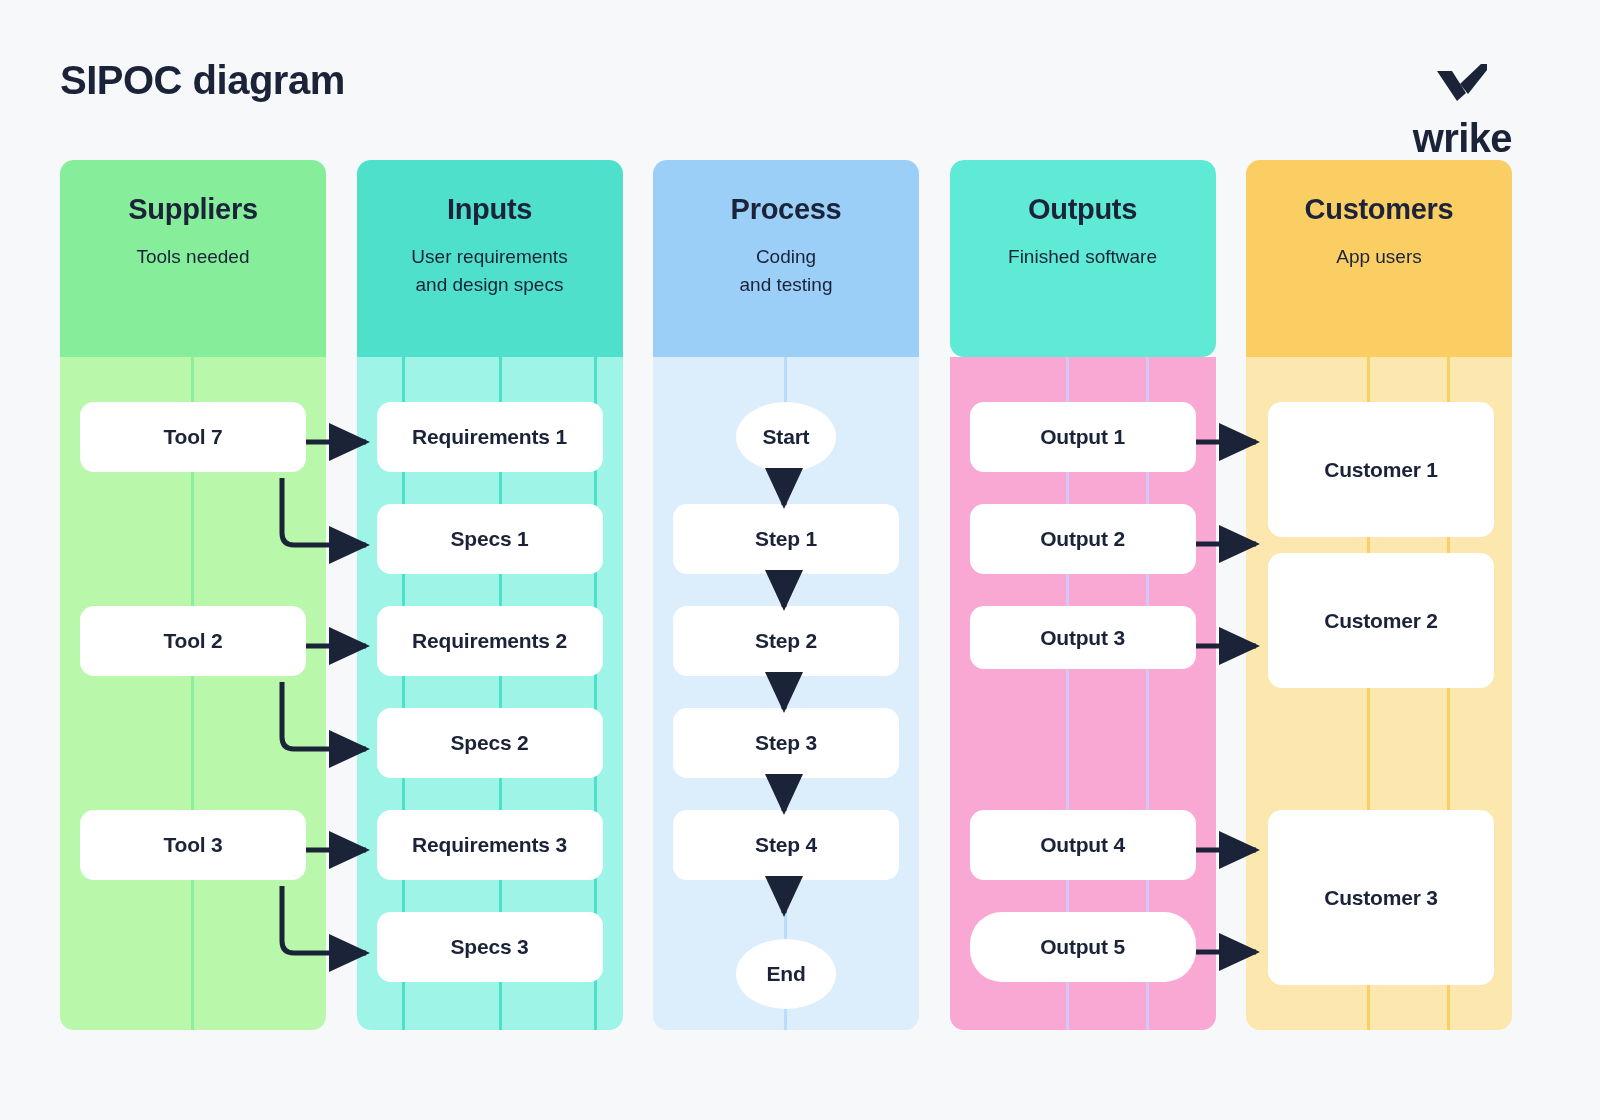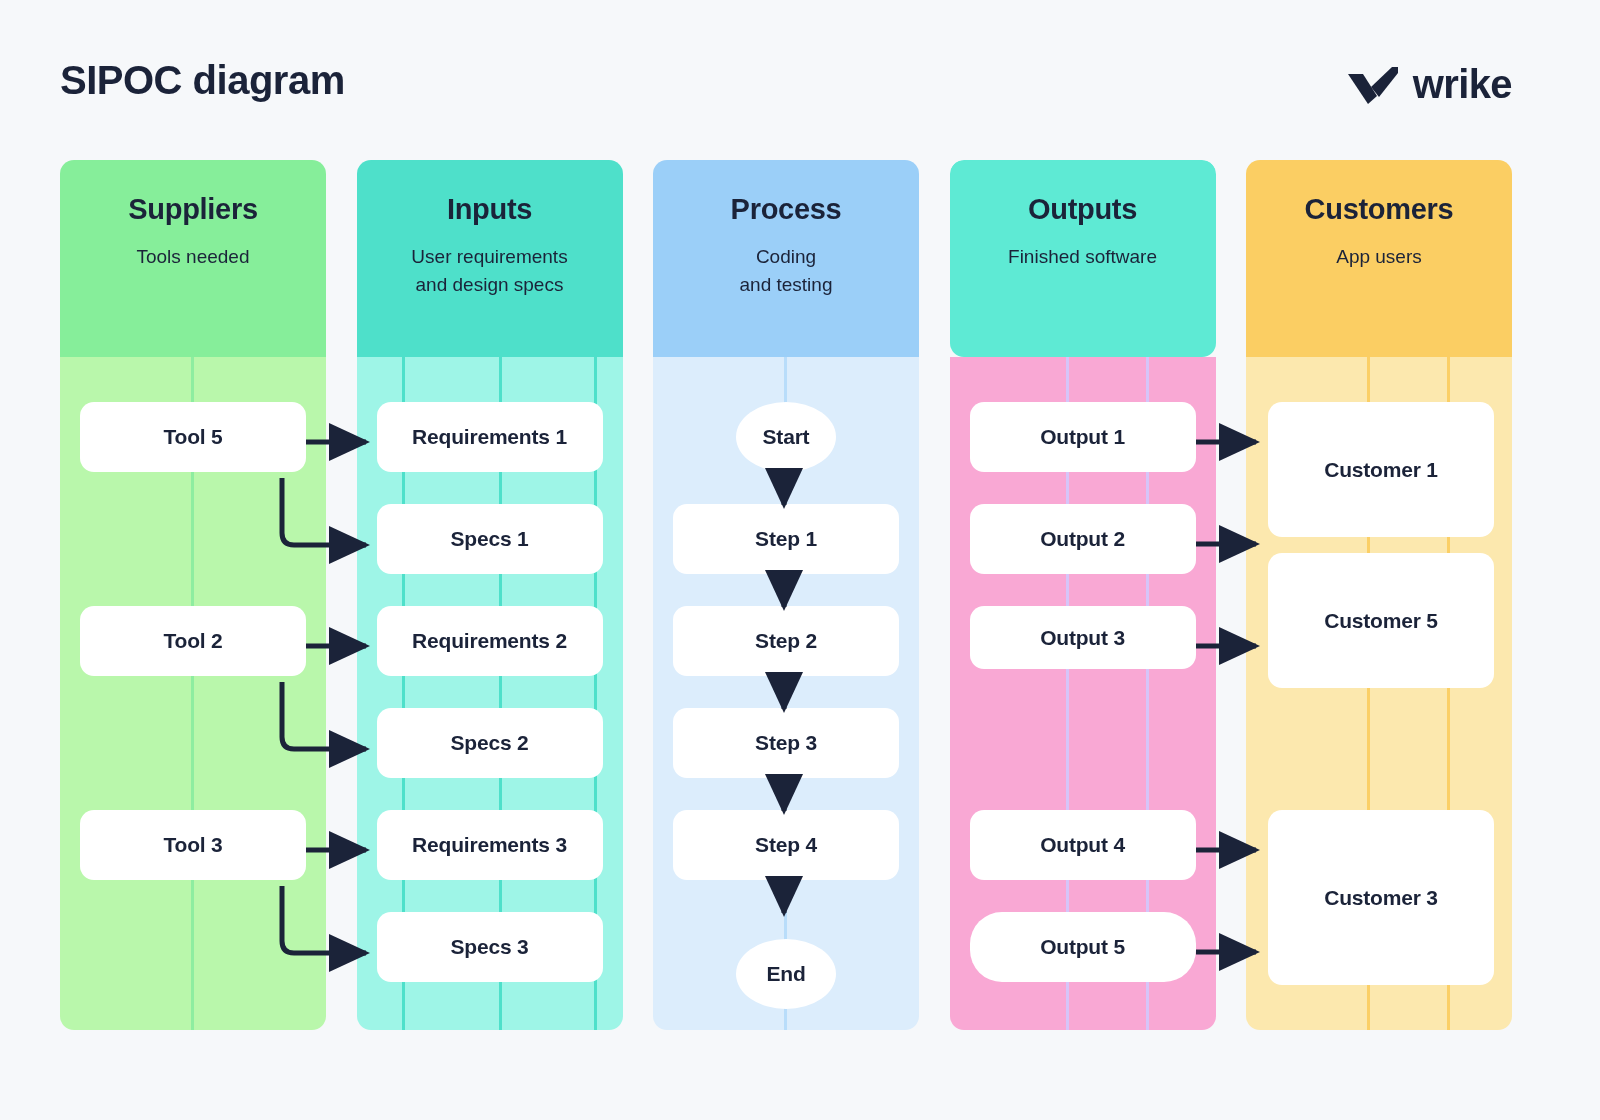--- a/index.html
+++ b/index.html
@@ -13,21 +13,21 @@
   #page { position: relative; width: 1600px; height: 1120px; }
 
   
   .page-title {
     position: absolute; left: 60px; top: 58px;
     font-size: 40px; font-weight: 700; letter-spacing: -0.5px;
     color: #1b2339;
   }
   .brand {
     position: absolute; right: 88px; top: 62px;
-    display: flex; align-items: center; gap: 14px;
+    display: flex; align-items: center; gap: 14px; flex-direction: column;
   }
   .brand-mark { width: 52px; height: 40px; display: block; }
   .brand-name {
     font-size: 40px; font-weight: 700; letter-spacing: -0.6px; color: #1b2339;
   }
 
   
   .board {
     position: absolute; left: 60px; top: 160px;
     width: 1452px; height: 870px;
@@ -112,21 +112,21 @@
 
   <div class="board">
 
     <div class="col col-suppliers">
       <div class="col-head">
         <div class="col-title">Suppliers</div>
         <div class="col-sub">Tools needed</div>
       </div>
       <div class="col-body">
         <div class="lane" style="left:131px"></div>
-        <div class="node" style="left:20px; top:45px;  width:226px; height:70px;">Tool 5</div>
+        <div class="node" style="left:20px; top:45px;  width:226px; height:70px;">Tool 7</div>
         <div class="node" style="left:20px; top:249px; width:226px; height:70px;">Tool 2</div>
         <div class="node" style="left:20px; top:453px; width:226px; height:70px;">Tool 3</div>
       </div>
     </div>
 
     <div class="col col-inputs">
       <div class="col-head">
         <div class="col-title">Inputs</div>
         <div class="col-sub">
           <span>User requirements</span><br>
@@ -183,21 +183,21 @@
 
     <div class="col col-customers">
       <div class="col-head">
         <div class="col-title">Customers</div>
         <div class="col-sub">App users</div>
       </div>
       <div class="col-body">
         <div class="lane" style="left:121px"></div>
         <div class="lane" style="left:201px"></div>
         <div class="node" style="left:22px; top:45px;  width:226px; height:135px;">Customer 1</div>
-        <div class="node" style="left:22px; top:196px; width:226px; height:135px;">Customer 5</div>
+        <div class="node" style="left:22px; top:196px; width:226px; height:135px;">Customer 2</div>
         <div class="node" style="left:22px; top:453px; width:226px; height:175px;">Customer 3</div>
       </div>
     </div>
 
   </div>
 
   <svg class="wires" viewBox="0 0 1600 1120">
     <defs>
       <marker id="ah" markerWidth="9" markerHeight="9" refX="7.4" refY="4.5" orient="auto" markerUnits="strokeWidth">
         <path d="M0,0.7 L8.2,4.5 L0,8.3 Z" fill="#1b2339"></path>

